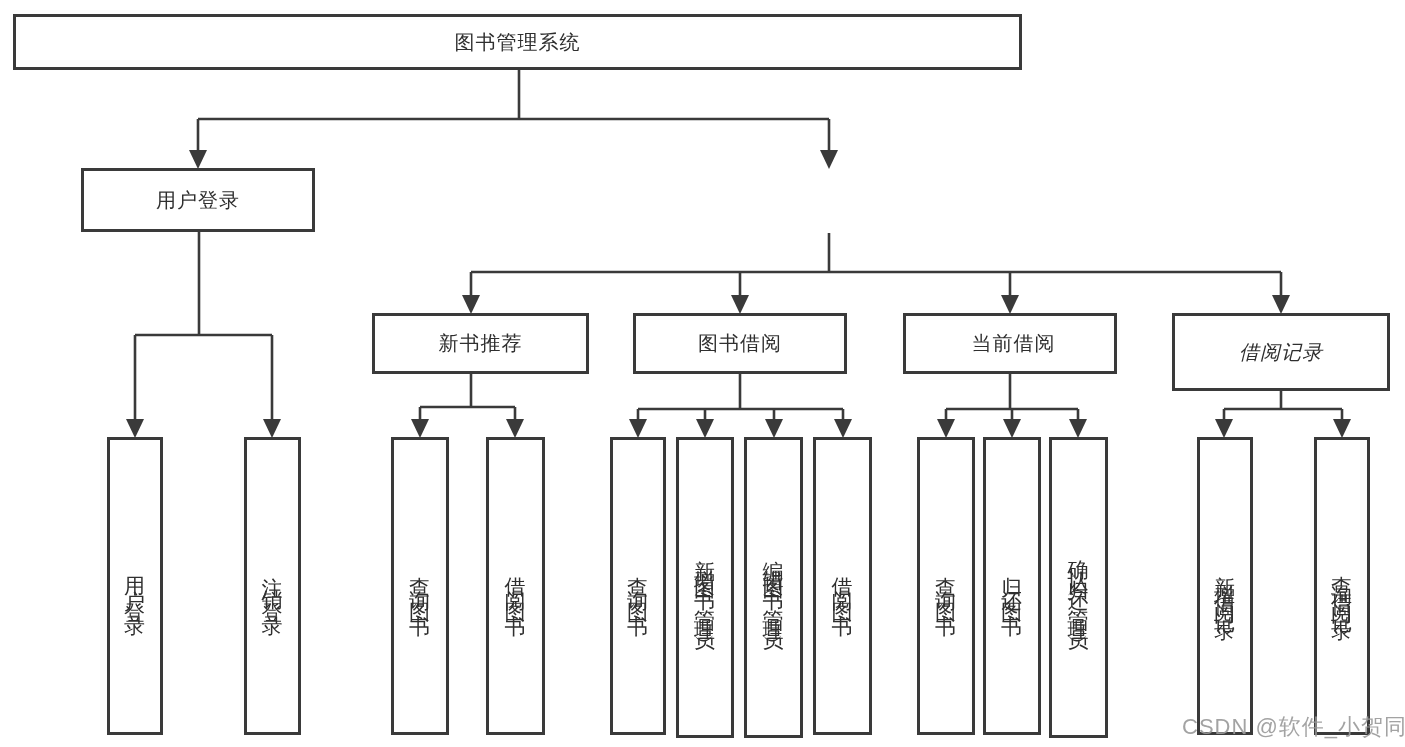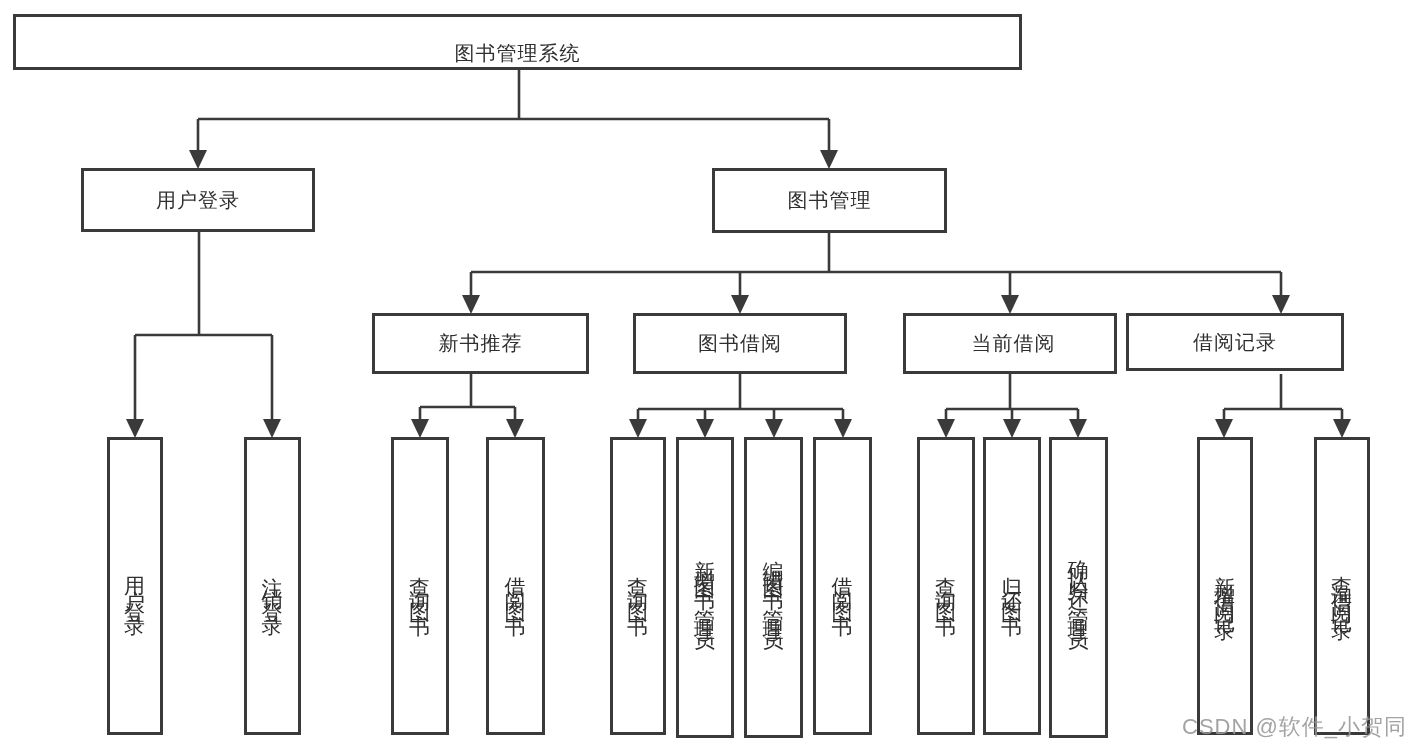--- a/index.html
+++ b/index.html
@@ -137,41 +137,38 @@
 
       <polygon points="937,419 955,419 946,438"></polygon>
       <polygon points="1003,419 1021,419 1012,438"></polygon>
       <polygon points="1069,419 1087,419 1078,438"></polygon>
 
       <polygon points="1215,419 1233,419 1224,438"></polygon>
       <polygon points="1333,419 1351,419 1342,438"></polygon>
     </g>
   </svg>
 
-  <div class="node" style="left:13px; top:14px; width:1009px; height:56px;align-items:flex-end;">
+  <div class="node" style="left:13px; top:14px; width:1009px; height:56px;">
     <span>图书管理系统</span>
   </div>
 
   <div class="node" style="left:81px; top:168px; width:234px; height:64px;">
     <span>用户登录</span>
   </div>
-  <div class="node" style="left:712px; top:168px; width:235px; height:65px;">
-    <span>图书管理</span>
-  </div>
 
   <div class="node" style="left:372px; top:313px; width:217px; height:61px;">
     <span>新书推荐</span>
   </div>
   <div class="node" style="left:633px; top:313px; width:214px; height:61px;text-align:right;">
     <span>图书借阅</span>
   </div>
   <div class="node" style="left:903px; top:313px; width:214px; height:61px;padding-left:7px;">
     <span>当前借阅</span>
   </div>
-  <div class="node" style="left:1126px; top:313px; width:218px; height:58px;">
+  <div class="node" style="left:1172px; top:313px; width:218px; height:78px;font-style:italic;">
     <span>借阅记录</span>
   </div>
 
   <div class="leaf" style="left:107px; width:56px;">
     <span class="vtext ls4">用户登录</span>
   </div>
   <div class="leaf" style="left:244px; width:57px;">
     <span class="vtext ls4">注销登录</span>
   </div>
 

